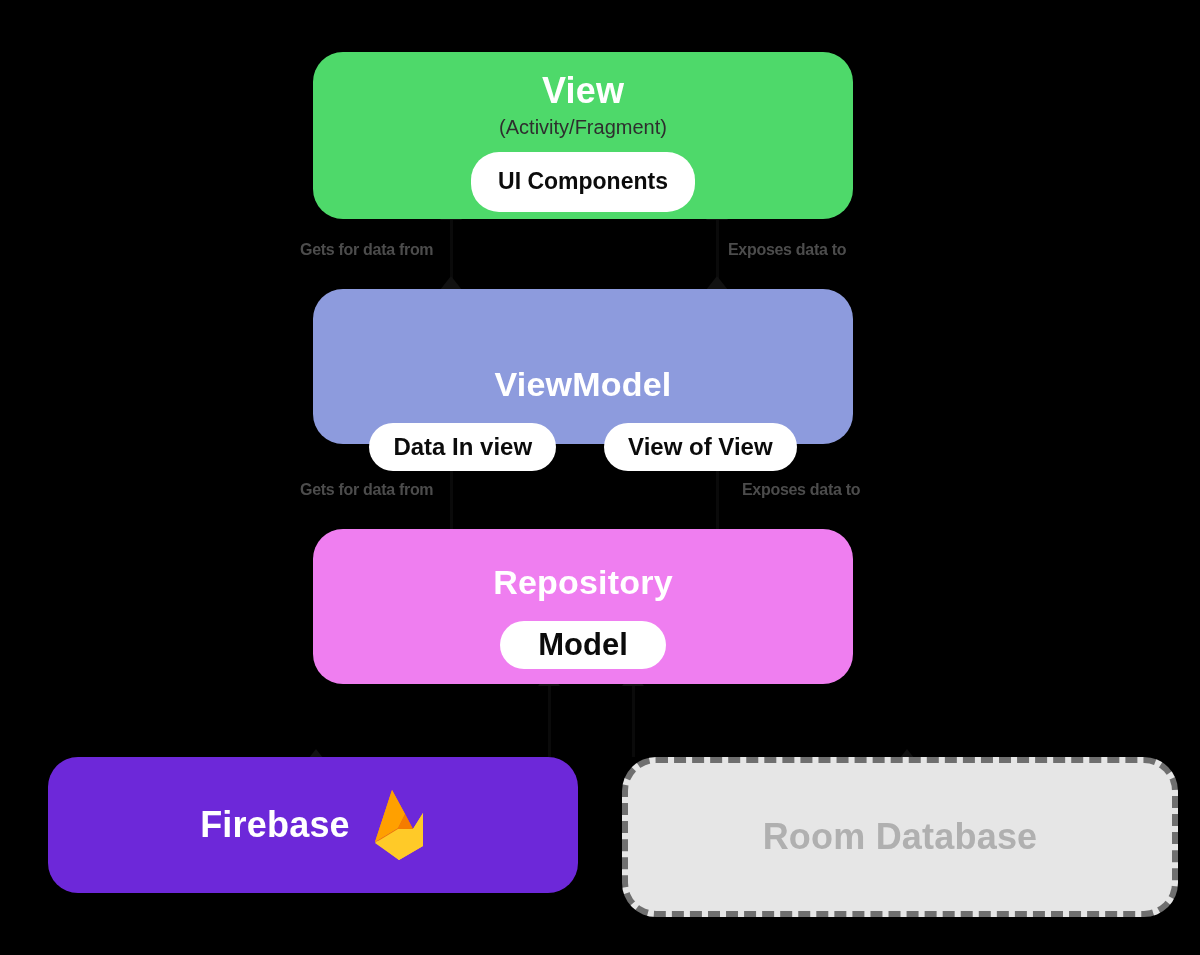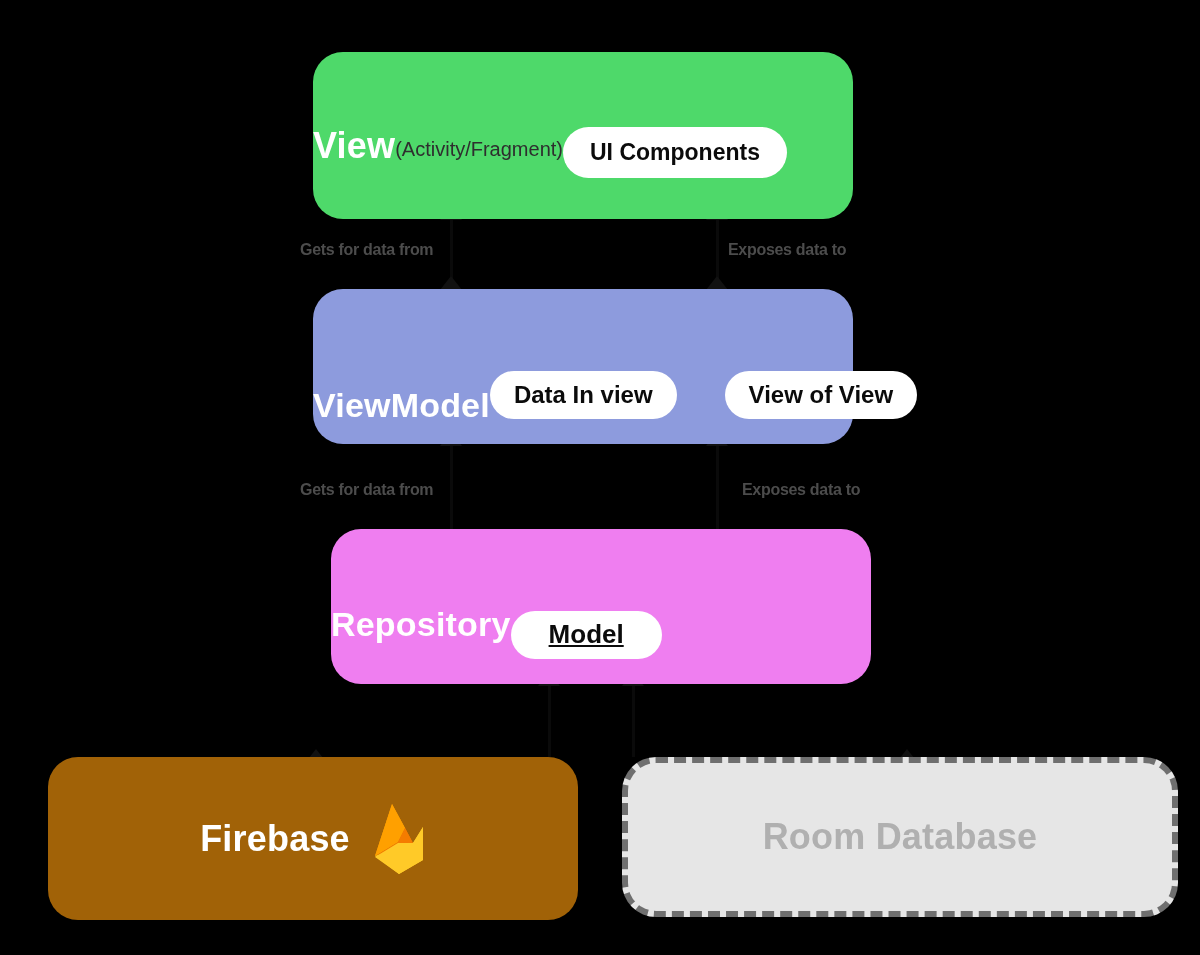--- a/index.html
+++ b/index.html
@@ -21,21 +21,21 @@
     height: 955px;
     background: #000000;
   }
 
   
   .layer-box {
     position: absolute;
     border-radius: 30px;
     box-sizing: border-box;
     display: flex;
-    flex-direction: row;
+    flex-direction: column;
     align-items: center;
     justify-content: center;
   }
 
   .layer-title {
     font-weight: bold;
     color: #ffffff;
     line-height: 1.05;
     text-align: center;
     letter-spacing: 0.2px;
@@ -75,21 +75,21 @@
     left: 313px;
     top: 52px;
     width: 540px;
     height: 167px;
     background: #4ed96a;
     justify-content: flex-start;
     padding-top: 20px;
   }
   #box-view .layer-title { font-size: 36px; }
   #box-view .pill-row { margin-top: 14px; }
-  #box-view .pill { height: 51px; padding: 0 27px; }
+  #box-view .pill { height: 60px; padding: 0 27px; }
 
   #box-viewmodel {
     left: 313px;
     top: 289px;
     width: 540px;
     height: 155px;
     background: #8d9bdd;
     justify-content: flex-start;
     padding-top: 36px;
   }
@@ -98,32 +98,31 @@
   #box-viewmodel .pill { height: 48px; padding: 0 24px; font-size: 24px; }
 
   #box-repository {
     left: 313px;
     top: 529px;
     width: 540px;
     height: 155px;
     background: #ef7ef0;
     justify-content: flex-start;
     padding-top: 36px;
-    margin-left: 18px;
   }
   #box-repository .layer-title { font-size: 34px; }
   #box-repository .pill-row { margin-top: 20px; }
-  #box-repository .pill { height: 48px; padding: 8px 38px; font-size: 26px; text-decoration: underline; }
+  #box-repository .pill { height: 48px; padding: 8px 38px; font-size: 31px; }
 
   #box-firebase {
     left: 48px;
     top: 757px;
     width: 530px;
-    height: 163px;
-    background: #a16207;
+    height: 136px;
+    background: #6d28d9;
     flex-direction: row;
     gap: 22px;
   }
   #box-firebase .layer-title { font-size: 36px; }
 
   #box-room {
     left: 622px;
     top: 757px;
     width: 556px;
     height: 160px;

